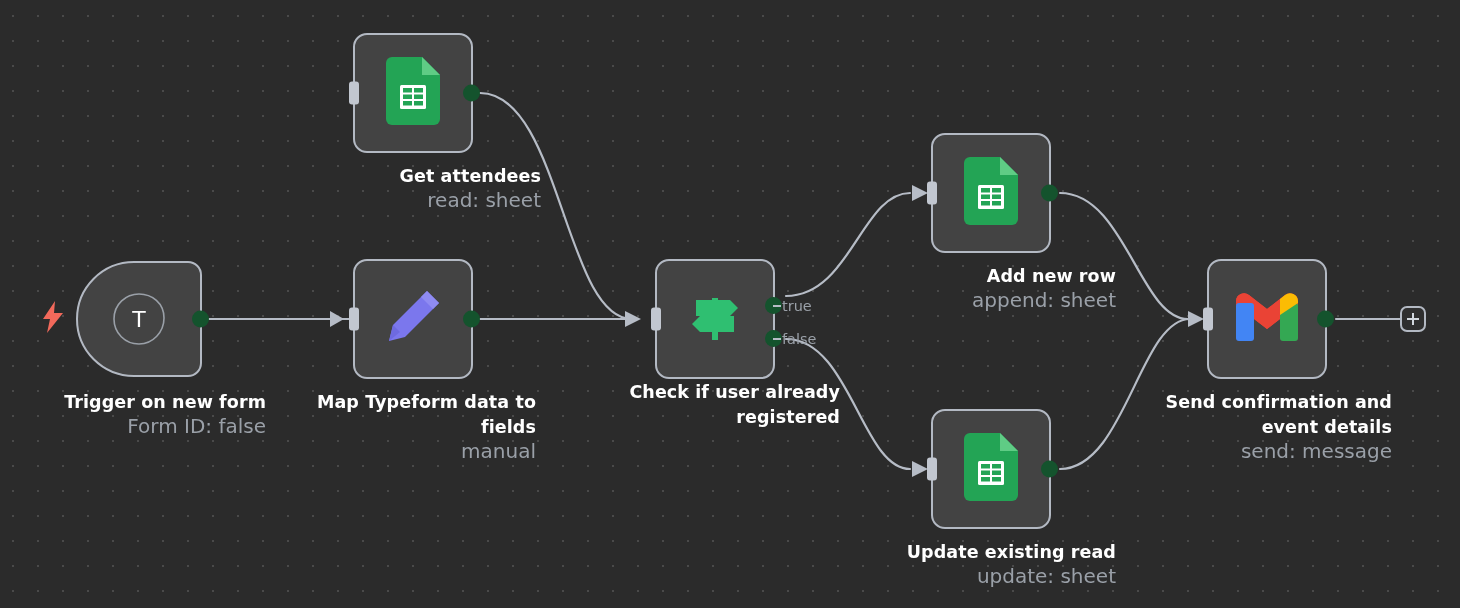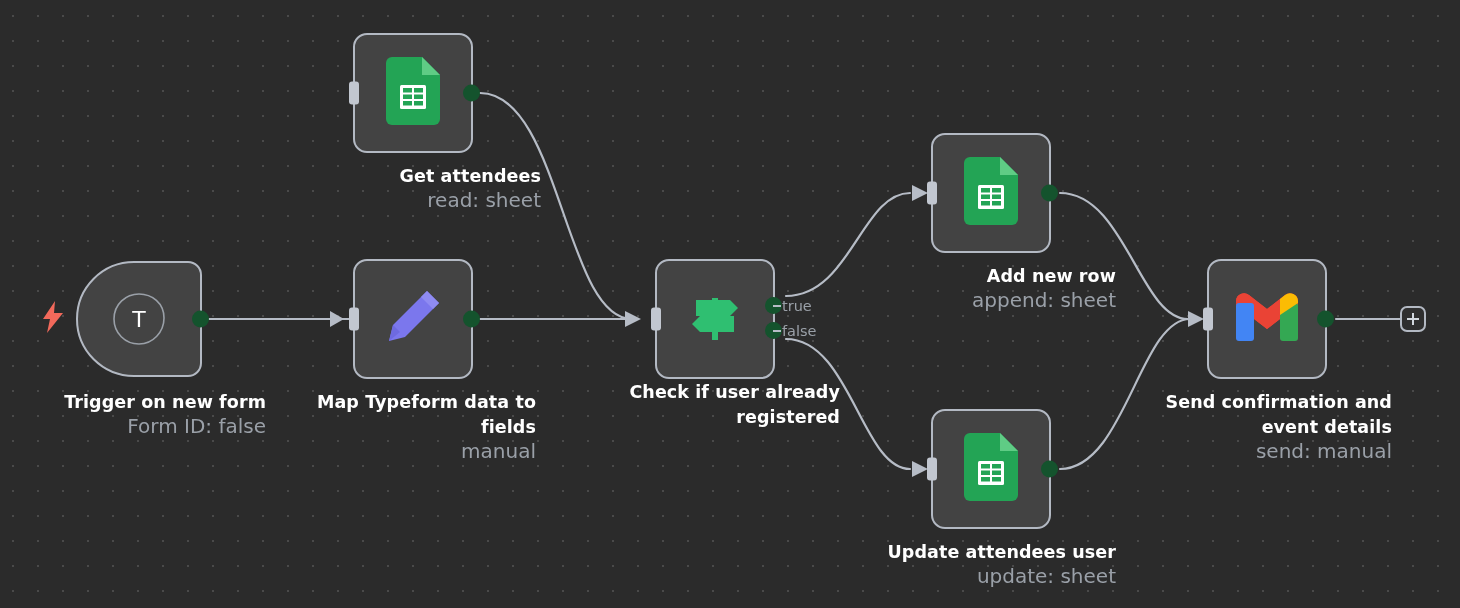--- a/index.html
+++ b/index.html
@@ -76,21 +76,21 @@
     position: absolute;
     width: 10px;
     height: 23px;
     border-radius: 3px;
     background: #c2c7d0;
     top: 50%;
     left: -6px;
     transform: translateY(-50%);
   }
   .port-out.p-true  { top: 36px; right: -9px; transform: none; }
-  .port-out.p-false { top: 61px; right: -9px; transform: none; }
+  .port-out.p-false { top: 69px; right: -9px; transform: none; }
 
   .port-label {
     position: absolute;
     left: 17px;
     top: 50%;
     transform: translateY(-50%);
     font-size: 14.5px;
     color: #9aa0a8;
     white-space: nowrap;
   }
@@ -310,41 +310,41 @@
         <rect x="28" y="31" width="9" height="4.5" fill="#23a455"></rect>
         <rect x="17" y="37.5" width="9" height="4.5" fill="#23a455"></rect>
         <rect x="28" y="37.5" width="9" height="4.5" fill="#23a455"></rect>
         <rect x="17" y="44" width="9" height="4.5" fill="#23a455"></rect>
         <rect x="28" y="44" width="9" height="4.5" fill="#23a455"></rect>
       </svg>
     </span>
     <span class="port-out"></span>
   </div>
   <div class="caption" style="left:866px; top:540px; width:250px;">
-    <div class="title">Update attendees user</div>
+    <div class="title">Update existing read</div>
     <div class="subtitle">update: sheet</div>
   </div>
 
   <div class="node" style="left:1207px; top:259px; width:120px; height:120px;">
     <span class="port-in"></span>
     <span class="node-icon">
       <svg width="62" height="48" viewBox="0 0 62 48">
         <path d="M0,8 a8,8 0 0 1 13,-6 L31,16 L49,2 a8,8 0 0 1 13,6 v4 L31,36 L0,12 z" fill="#ea4335"></path>
         <path d="M0,8 a8,8 0 0 1 13,-6 L18,6 v16 L0,10 z" fill="#ea4335"></path>
         <rect x="0" y="10" width="18" height="38" rx="3" fill="#4285f4"></rect>
         <rect x="44" y="10" width="18" height="38" rx="3" fill="#34a853"></rect>
         <path d="M62,8 a8,8 0 0 0 -13,-6 L44,6 v16 L62,10 z" fill="#fbbc04"></path>
         <path d="M18,6 L31,16 L44,6 v20 L31,36 L18,26 z" fill="#ea4335"></path>
       </svg>
     </span>
     <span class="port-out"></span>
   </div>
   <div class="caption" style="left:1142px; top:390px; width:250px;">
     <div class="title">Send confirmation and event details</div>
-    <div class="subtitle">send: manual</div>
+    <div class="subtitle">send: message</div>
   </div>
 
   <div class="plus-btn" style="left:1400px; top:306px;">
     <span class="bar-h"></span>
     <span class="bar-v"></span>
   </div>
 
 </div>
 
 </body></html>

